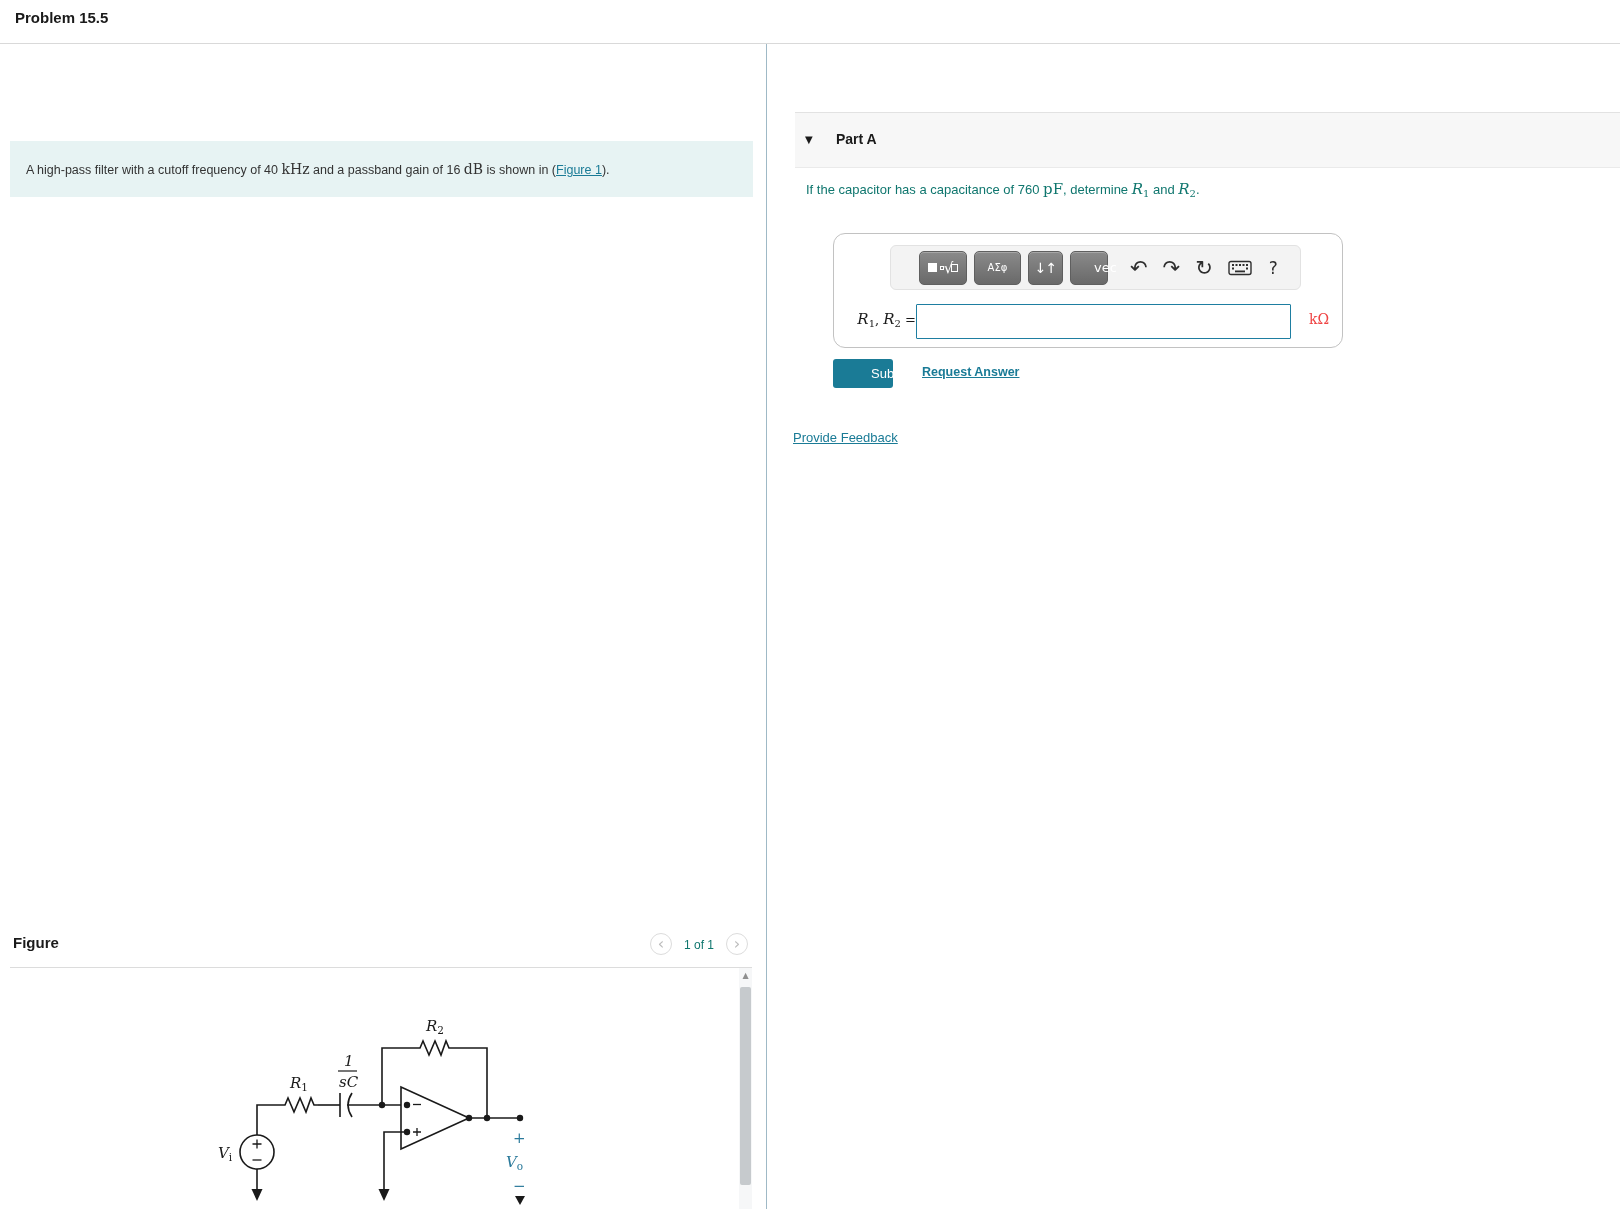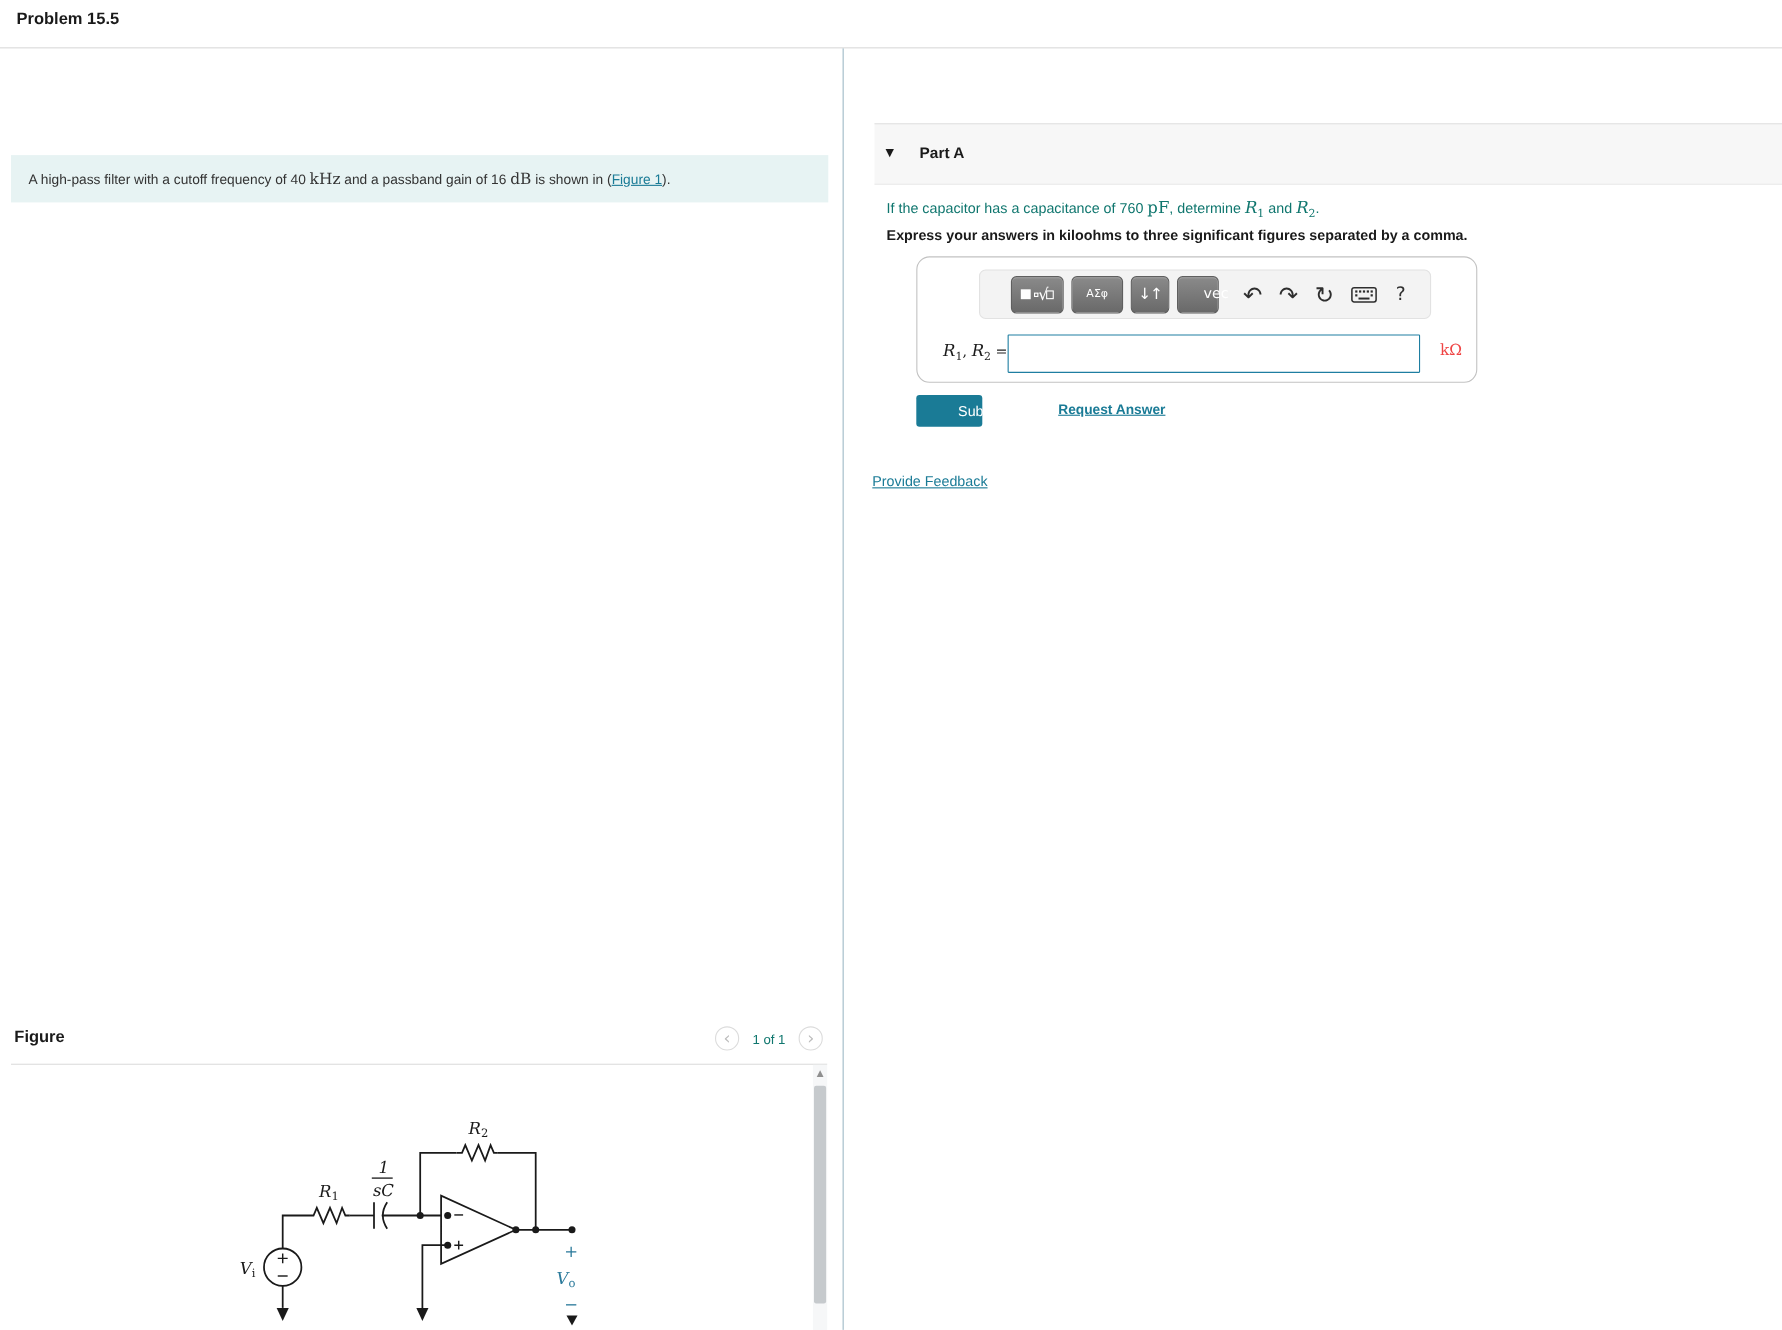--- a/index.html
+++ b/index.html
@@ -8,21 +8,21 @@
   [data-name]{box-sizing:border-box;}
 
   
   .page-title{position:absolute;left:15px;top:9px;font-size:15px;font-weight:bold;color:#1a1a1a;text-align:center;}
   .header-rule{position:absolute;left:0;top:43px;width:1620px;height:1px;background:#d9d9d9;}
 
   
   .v-divider{position:absolute;left:766px;top:44px;width:1px;height:1165px;background:#9fb9c6;}
 
   
-  .statement-box{position:absolute;left:10px;top:141px;width:743px;height:43px;
+  .statement-box{position:absolute;left:10px;top:141px;width:743px;height:56px;
                  background:#e7f3f3;display:flex;align-items:center;padding-left:16px;
                  font-size:12.5px;color:#333;}
   .math{font-family:"DejaVu Serif","Liberation Serif",serif;}
   .statement-box .math{font-size:14px;}
   a.link{color:#1a7b96;text-decoration:underline;cursor:pointer;}
 
   
   .figure-heading{position:absolute;left:13px;top:934px;font-size:15px;font-weight:bold;color:#1a1a1a;}
   .pager-btn{position:absolute;top:933px;width:22px;height:22px;border:1px solid #dcdcdc;border-radius:50%;
              background:#fff;color:#bcbcbc;font-size:16px;line-height:19px;text-align:center;cursor:pointer;
@@ -82,21 +82,21 @@
   .answer-label sub{font-size:10px;font-style:normal;vertical-align:-3px;}
   .answer-label .eq{font-style:normal;font-size:13px;}
   .answer-input{position:absolute;left:82px;top:70px;width:375px;height:35px;border:1px solid #1e7ea1;
                 border-radius:1px;background:#fff;font-size:15px;padding:0 8px;outline:none;color:#222;}
   .unit-label{position:absolute;left:475px;top:77px;font-family:"DejaVu Serif","Liberation Serif",serif;
               font-size:14px;color:#ef4444;}
 
   .submit-button{position:absolute;left:833px;top:359px;width:60px;height:29px;background:#1a7b96;
                  color:#fff;border:none;border-radius:3px;font-size:13px;cursor:pointer;
                  font-family:"Liberation Sans",sans-serif;padding-left:38px;}
-  .request-answer{position:absolute;left:962px;top:365px;font-size:12.5px;font-weight:bold;}
+  .request-answer{position:absolute;left:922px;top:365px;font-size:12.5px;font-weight:bold;}
   .provide-feedback{position:absolute;left:793px;top:430px;font-size:13px;}
 </style>
 </head>
 <body>
 
 <div class="page" data-name="page">
 
   <div class="page-title" data-name="page-title">Problem 15.5</div>
   <div class="header-rule" data-name="header-divider"></div>
   <div class="v-divider" data-name="panel-divider"></div>
@@ -108,21 +108,20 @@
   </div>
 
   <div class="part-header" data-name="part-a-header">
     <span class="collapse-icon" data-name="collapse-icon">▼</span>
     <span class="part-title" data-name="part-a-title">Part A</span>
   </div>
 
   <div class="question-text" data-name="question-text">
     <span data-name="question-segment">If the capacitor has a capacitance of 760 </span><span class="math" data-name="unit-pf">pF</span><span data-name="question-segment">, determine </span><span class="math"><i data-name="var-r1">R</i><sub class="msub" data-name="var-r1-sub">1</sub></span><span data-name="question-segment"> and </span><span class="math"><i data-name="var-r2">R</i><sub class="msub" data-name="var-r2-sub">2</sub></span><span data-name="question-segment">.</span>
   </div>
-  <div class="instruction-text" data-name="instruction-text">Express your answers in kiloohms to three significant figures separated by a comma.</div>
 
   <div class="answer-box" data-name="answer-box">
     <div class="math-toolbar" data-name="math-toolbar">
       <div class="tb-btn tb-template" data-name="math-template-button">
         <span class="tpl-sq" data-name="filled-square-icon"></span>
           <span class="tpl-idx" data-name="root-index-icon"></span>
           <span class="tpl-root" data-name="root-icon">√</span>
           <span class="tpl-under" data-name="radicand-box-icon"></span>
       </div>
       <div class="tb-btn tb-greek" data-name="greek-symbols-button">ΑΣφ</div>

